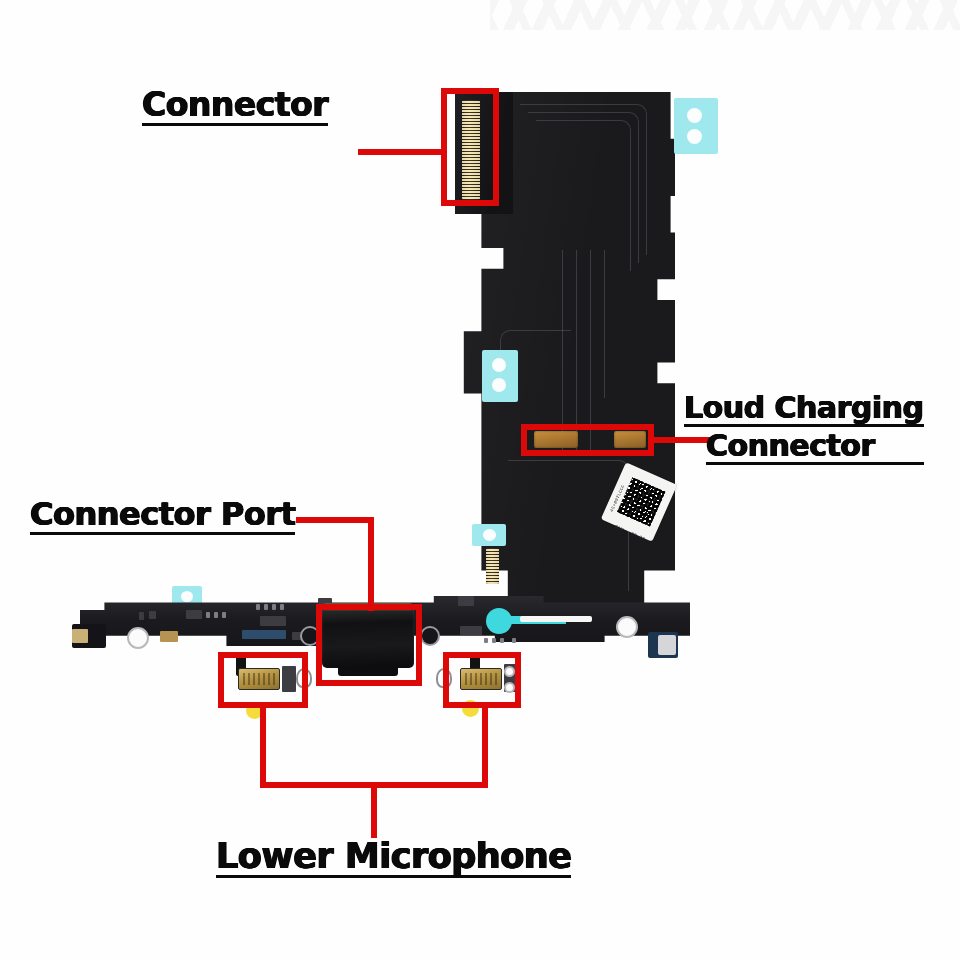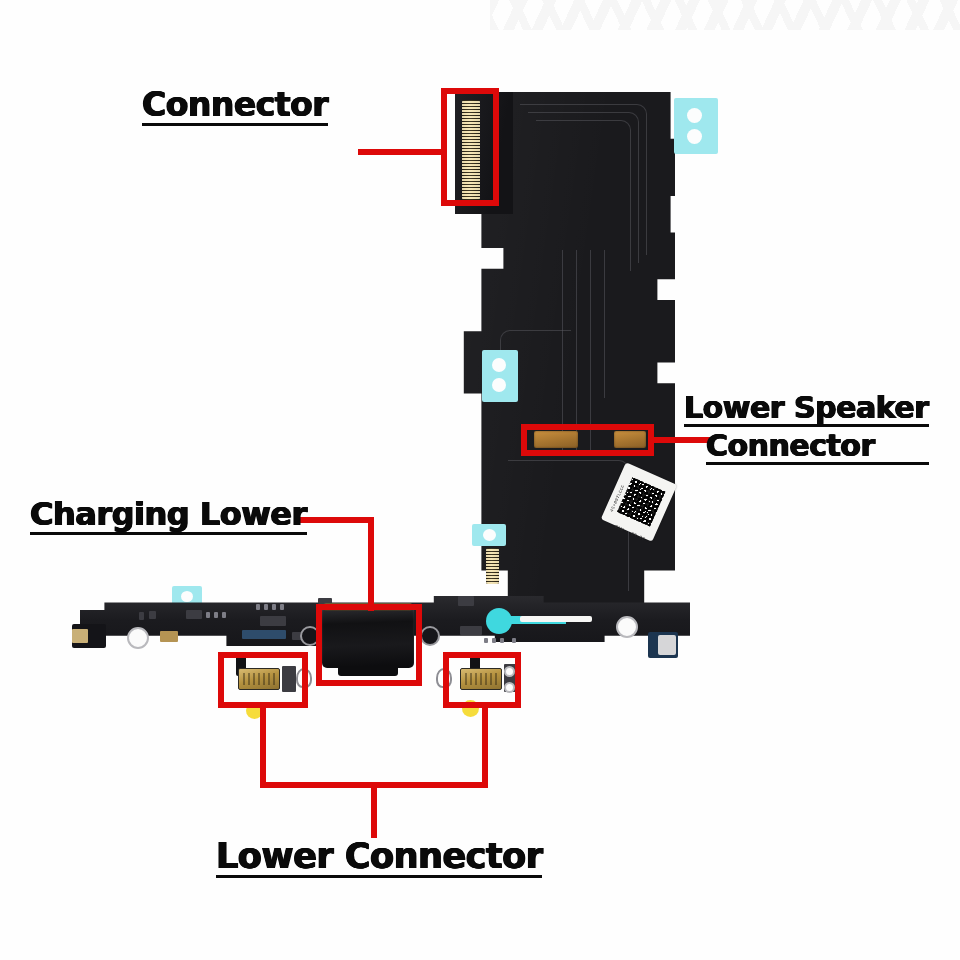--- a/index.html
+++ b/index.html
@@ -461,25 +461,25 @@
   <div class="rline-v" style="left:260px; top:702px; height:80px;"></div>
   <div class="rline-v" style="left:482px; top:702px; height:80px;"></div>
   <div class="rline-h" style="left:260px; top:782px; width:228px;"></div>
   <div class="rline-v" style="left:371px; top:782px; height:56px;"></div>
 
   <div class="anno-label lbl-mb">
     <span class="anno-line">Connector</span>
   </div>
 
   <div class="anno-label lbl-ls">
-    <span class="anno-line">Lower Speaker</span>
+    <span class="anno-line">Loud Charging</span>
     <span class="anno-line">Connector</span>
   </div>
 
   <div class="anno-label lbl-cp">
-    <span class="anno-line">Charging Lower</span>
+    <span class="anno-line">Connector Port</span>
   </div>
 
   <div class="anno-label lbl-lm">
-    <span class="anno-line">Lower Connector</span>
+    <span class="anno-line">Lower Microphone</span>
   </div>
 
 </div>
 
 </body></html>

